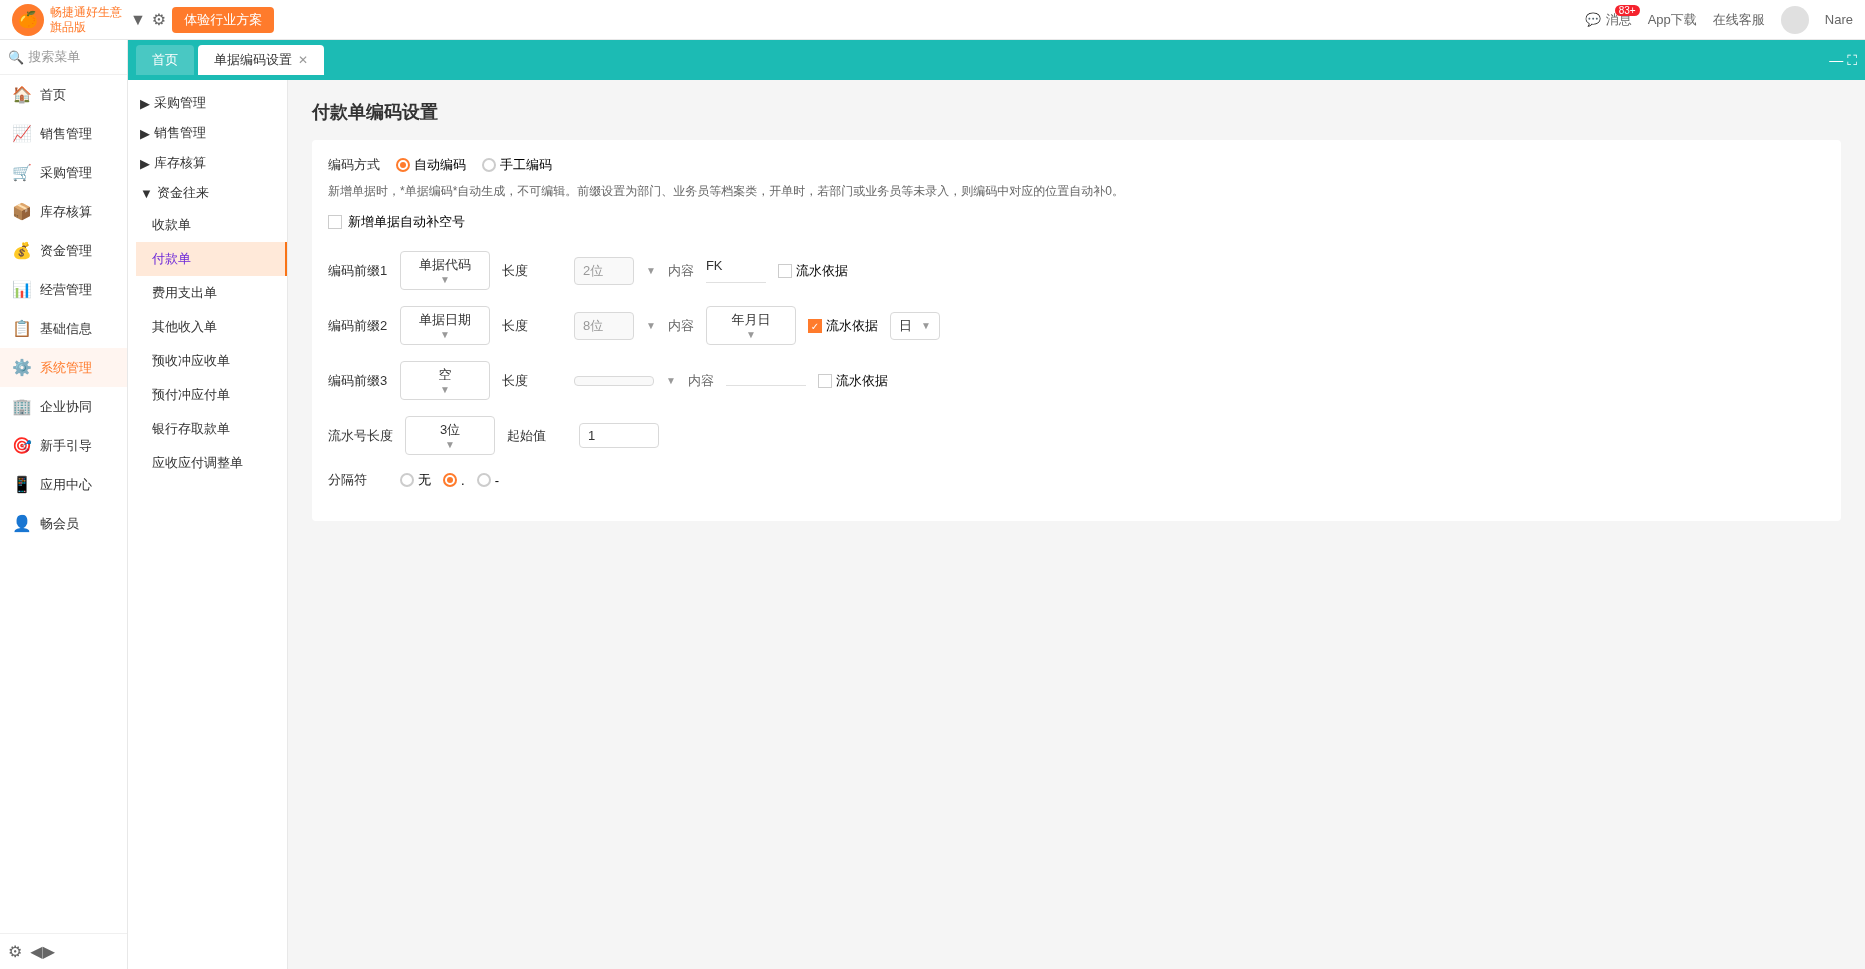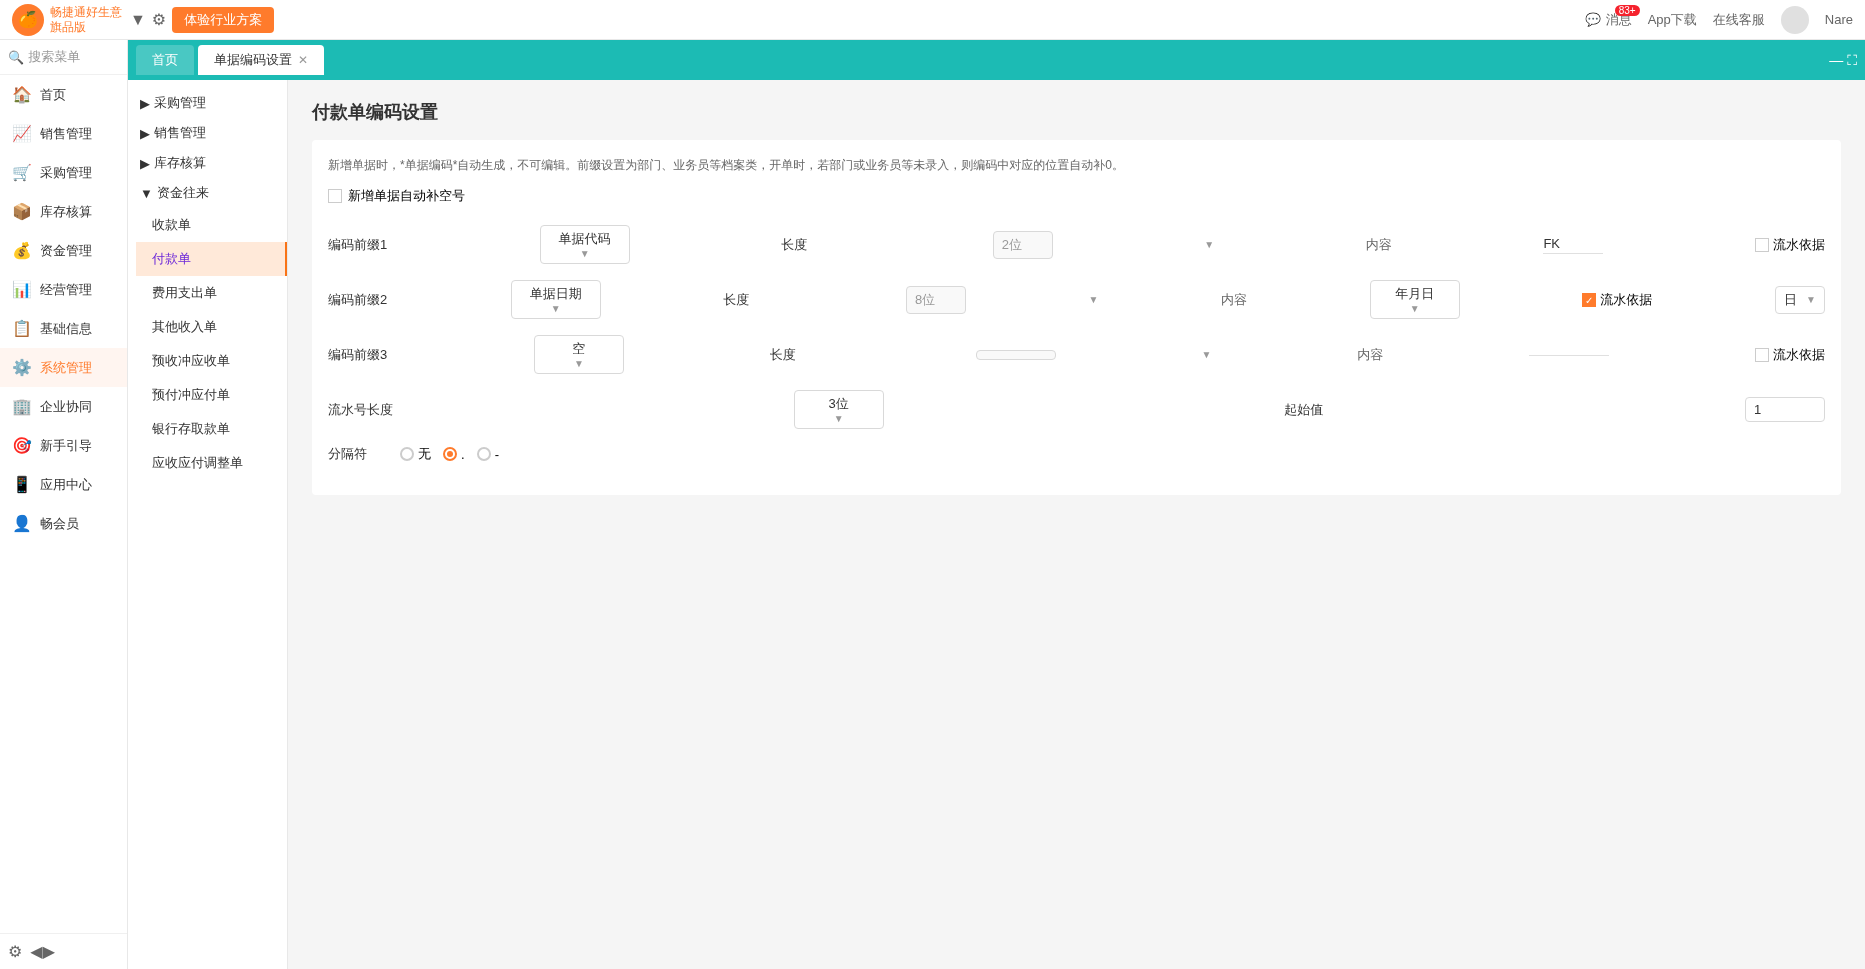--- a/index.html
+++ b/index.html
@@ -73,27 +73,27 @@
     .preview-box { border: 1px dashed #ff9a5c; background: #fff8f5; border-radius: 4px; padding: 16px 24px; display: inline-block; margin-bottom: 20px; text-align: center; }
     .preview-label { color: #666; font-size: 12px; margin-bottom: 4px; }
     .preview-code { font-size: 22px; font-weight: bold; color: #333; }
     .preview-desc { color: #999; font-size: 12px; margin-top: 4px; }
 
     
     .auto-fill-row { display: flex; align-items: center; gap: 6px; margin-bottom: 20px; }
     .checkbox-box { width: 14px; height: 14px; border: 1px solid #ccc; display: inline-block; cursor: pointer; }
 
     
-    .form-row { display: flex; align-items: center; gap: 12px; margin-bottom: 16px; justify-content: space-between; }
+    .form-row { display: flex; align-items: center; gap: 12px; margin-bottom: 16px; }
     .form-label { color: #333; font-size: 13px; min-width: 60px; }
     .form-select { border: 1px solid #d9d9d9; border-radius: 4px; padding: 4px 8px; background: white; color: #333; font-size: 13px; min-width: 90px; display: flex; align-items: center; justify-content: space-between; cursor: pointer; flex-direction: column; }
     .form-input { border: 1px solid #d9d9d9; border-radius: 4px; padding: 4px 8px; background: #f9f9f9; color: #999; font-size: 13px; min-width: 60px; }
     .form-input.editable { background: white; color: #333; }
     .content-label { color: #666; font-size: 13px; }
-    .content-value { color: #333; font-size: 13px; min-width: 60px; border-bottom: 1px solid #e0e0e0; padding-bottom: 2px; }
+    .content-value { color: #333; font-size: 13px; min-width: 60px; border-bottom: 1px solid #e0e0e0; padding-bottom: 9px; }
 
     
     .checkbox-item { display: flex; align-items: center; gap: 4px; }
     .checkbox-checked { width: 14px; height: 14px; background: #ff7b2c; border: 1px solid #ff7b2c; display: inline-block; color: white; font-size: 10px; text-align: center; line-height: 14px; }
     .checkbox-unchecked { width: 14px; height: 14px; border: 1px solid #ccc; display: inline-block; }
 
     
     .day-select { border: 1px solid #d9d9d9; border-radius: 4px; padding: 4px 8px; background: white; color: #333; font-size: 13px; min-width: 50px; display: flex; align-items: center; justify-content: space-between; cursor: pointer; }
 
     
@@ -257,20 +257,33 @@
           </div>
         </div>
       </div>
 
       <div class="page-content">
         <div class="page-title">付款单编码设置</div>
 
         <div class="encoding-section">
 
           
+          <div class="encoding-method">
+            <span class="encoding-label">编码方式</span>
+            <div class="radio-group">
+              <label class="radio-item">
+                <span class="radio-dot checked"></span>
+                <span>自动编码</span>
+              </label>
+              <label class="radio-item">
+                <span class="radio-dot"></span>
+                <span>手工编码</span>
+              </label>
+            </div>
+          </div>
 
           
           <p class="info-text">新增单据时，*单据编码*自动生成，不可编辑。前缀设置为部门、业务员等档案类，开单时，若部门或业务员等未录入，则编码中对应的位置自动补0。</p>
 
           
 
           
           <div class="auto-fill-row">
             <span class="checkbox-unchecked checkbox-box"></span>
             <span>新增单据自动补空号</span>

